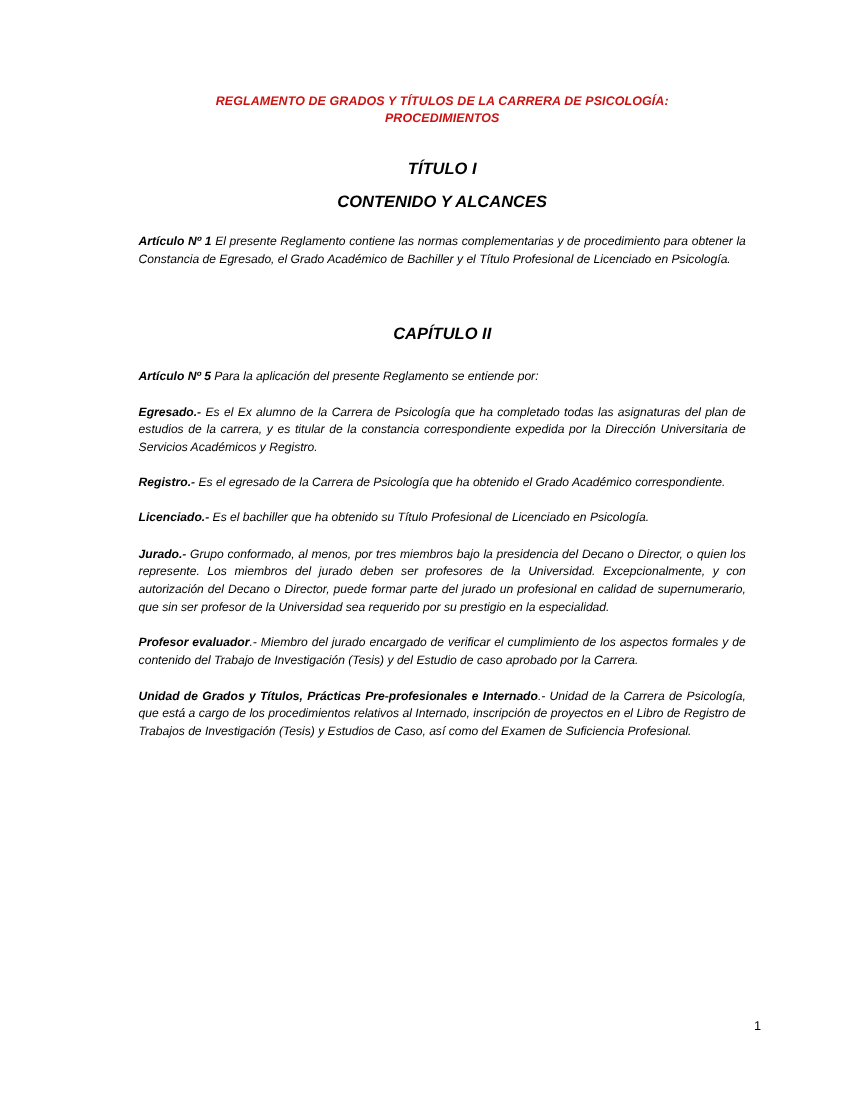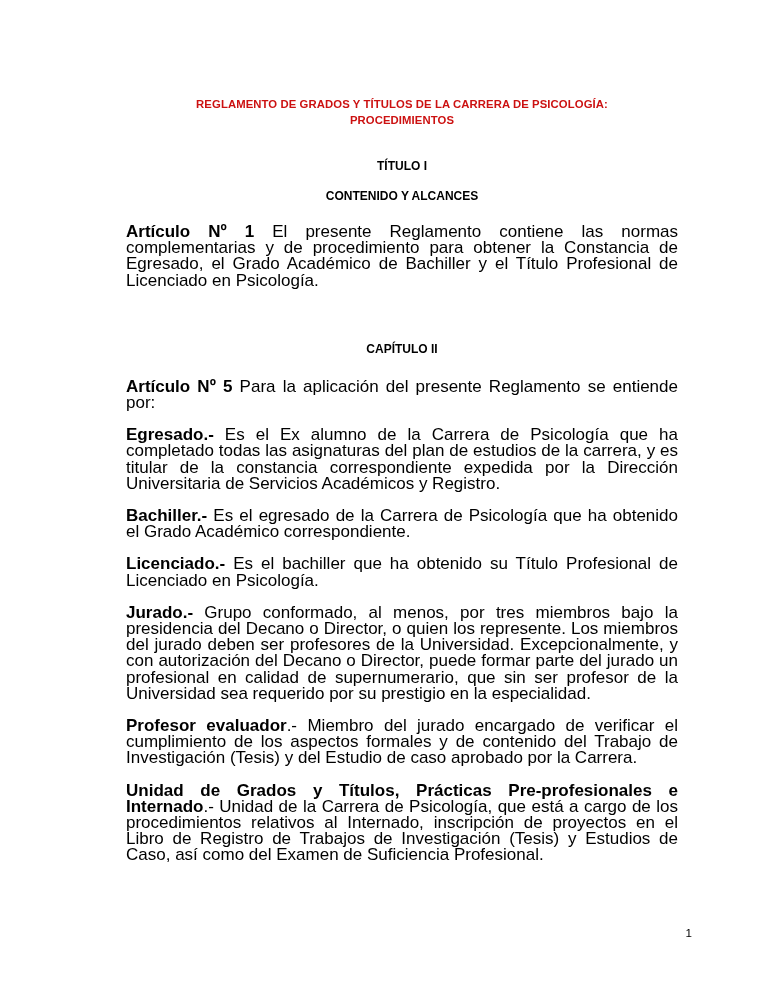--- a/index.html
+++ b/index.html
@@ -16,43 +16,44 @@
     width: 768px;
     height: 994px;
     background: #ffffff;
     margin: 0 auto;
     overflow: hidden;
     box-sizing: border-box;
   }
   .content {
     position: absolute;
     left: 126px;
-    top: 96px;
+    top: 84px;
     width: 552px;
+    font-style: italic;
   }
   .doc-title {
     color: #cc1111;
     font-weight: bold;
     font-size: 11.3px;
     line-height: 16px;
     text-align: center;
     letter-spacing: 0.1px;
     margin: 0;
   }
   .heading {
     font-weight: bold;
-    font-size: 12px;
+    font-size: 15px;
     line-height: 16px;
     text-align: center;
     color: #000000;
     margin: 0;
   }
   .heading + .heading { margin-top: 14px; }
   .para {
-    font-size: 17px;
+    font-size: 11px;
     line-height: 16.2px;
     text-align: justify;
     text-justify: inter-word;
     color: #000000;
     margin: 0 0 16px 0;
   }
   .para:last-child { margin-bottom: 0; }
   .para b { font-weight: bold; }
   .page-number {
     position: absolute;
@@ -93,21 +94,21 @@
     <div class="group-gap-3"></div>
 
     <div class="heading">CAPÍTULO II</div>
 
     <div class="group-gap-4"></div>
 
     <p class="para"><b>Artículo Nº 5</b><span> Para la aplicación del presente Reglamento se entiende por:</span></p>
 
     <p class="para"><b>Egresado.-</b><span> Es el Ex alumno de la Carrera de Psicología que ha completado todas las asignaturas del plan de estudios de la carrera, y es titular de la constancia correspondiente expedida por la Dirección Universitaria de Servicios Académicos y Registro.</span></p>
 
-    <p class="para"><b>Bachiller.-</b><span> Es el egresado de la Carrera de Psicología que ha obtenido el Grado Académico correspondiente.</span></p>
+    <p class="para"><b>Registro.-</b><span> Es el egresado de la Carrera de Psicología que ha obtenido el Grado Académico correspondiente.</span></p>
 
     <p class="para"><b>Licenciado.-</b><span> Es el bachiller que ha obtenido su Título Profesional de Licenciado en Psicología.</span></p>
 
 
     <p class="para"><b>Jurado.-</b><span> Grupo conformado, al menos, por tres miembros bajo la presidencia del Decano o Director, o quien los represente. Los miembros del jurado deben ser profesores de la Universidad. Excepcionalmente, y con autorización del Decano o Director, puede formar parte del jurado un profesional en calidad de supernumerario, que sin ser profesor de la Universidad sea requerido por su prestigio en la especialidad.</span></p>
 
     <p class="para"><b>Profesor evaluador</b><span>.- Miembro del jurado encargado de verificar el cumplimiento de los aspectos formales y de contenido del Trabajo de Investigación (Tesis) y del Estudio de caso aprobado por la Carrera.</span></p>
 
     <p class="para"><b>Unidad de Grados y Títulos, Prácticas Pre-profesionales e Internado</b><span>.- Unidad de la Carrera de Psicología, que está a cargo de los procedimientos relativos al Internado, inscripción  de proyectos en el Libro de Registro de Trabajos de Investigación (Tesis) y Estudios de Caso, así como del Examen de Suficiencia Profesional.</span></p>
 

